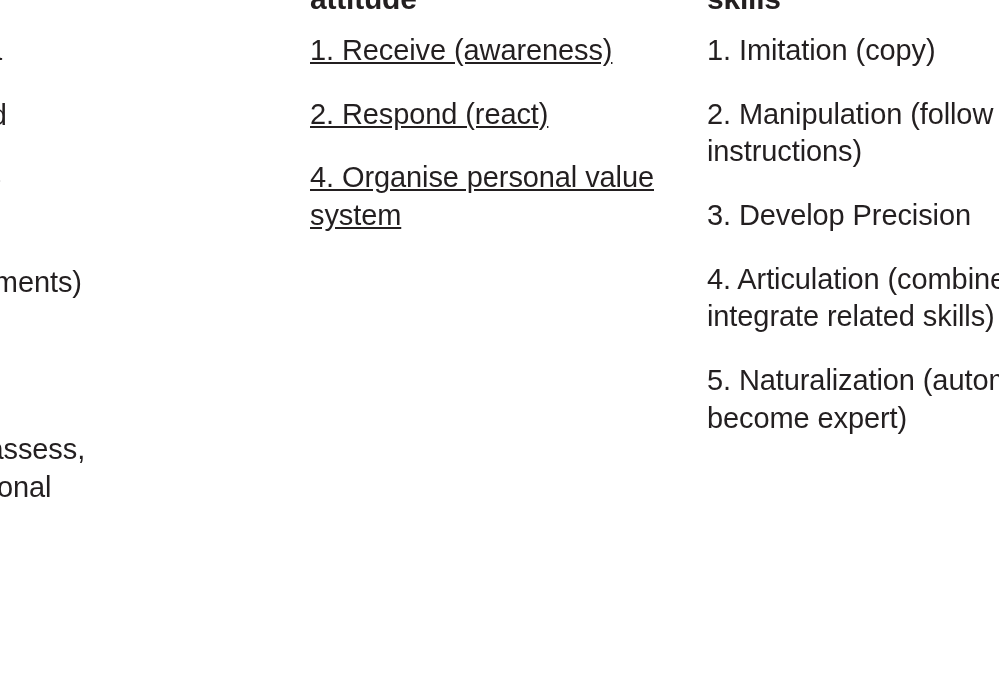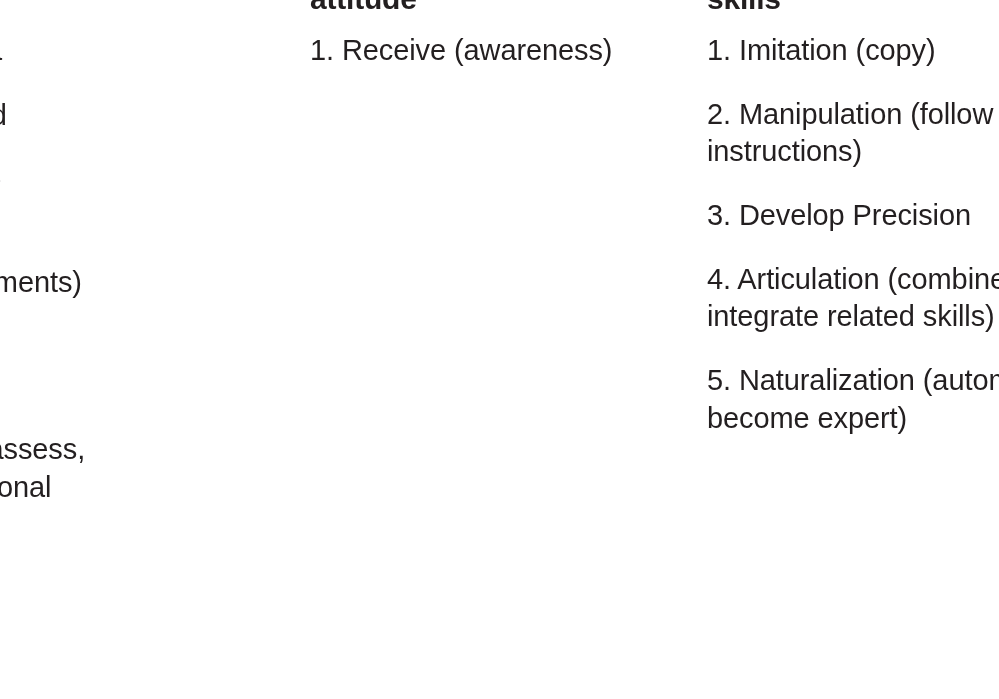--- a/index.html
+++ b/index.html
@@ -54,21 +54,21 @@
 
   .item {
     font-size: 29px;
     line-height: 1.30;
     color: #231f20;
     margin: 0 0 26px 0;
     letter-spacing: -0.1px;
   }
 
   .col-knowledge .item { margin-bottom: 27px; }
-  .col-attitude  .item { margin-bottom: 26px; }
+  .col-attitude  .item { margin-bottom: 26px; text-decoration: underline; }
   .col-skills    .item { margin-bottom: 26px; }
 
   
   .col-attitude .item { max-width: 352px; }
   .col-skills   .item { max-width: 380px; }
   .col-knowledge .item { max-width: 296px; }
 </style>
 </head>
 <body>
 
@@ -83,20 +83,22 @@
       <li class="item">4. Analyse (structure/elements)</li>
       <li class="item">5. Synthesize (create/build)</li>
       <li class="item">6. Evaluate (assess, judge in relational terms)</li>
     </ul>
   </div>
 
   <div class="col col-attitude">
     <h2 class="col-header">attitude</h2>
     <ul class="item-list">
       <li class="item">1. Receive (awareness)</li>
+      <li class="item">2. Respond (react)</li>
+      <li class="item">4. Organise personal value system</li>
     </ul>
   </div>
 
   <div class="col col-skills">
     <h2 class="col-header">skills</h2>
     <ul class="item-list">
       <li class="item">1. Imitation (copy)</li>
       <li class="item">2. Manipulation (follow instructions)</li>
       <li class="item">3. Develop Precision</li>
       <li class="item">4. Articulation (combine, integrate related skills)</li>

